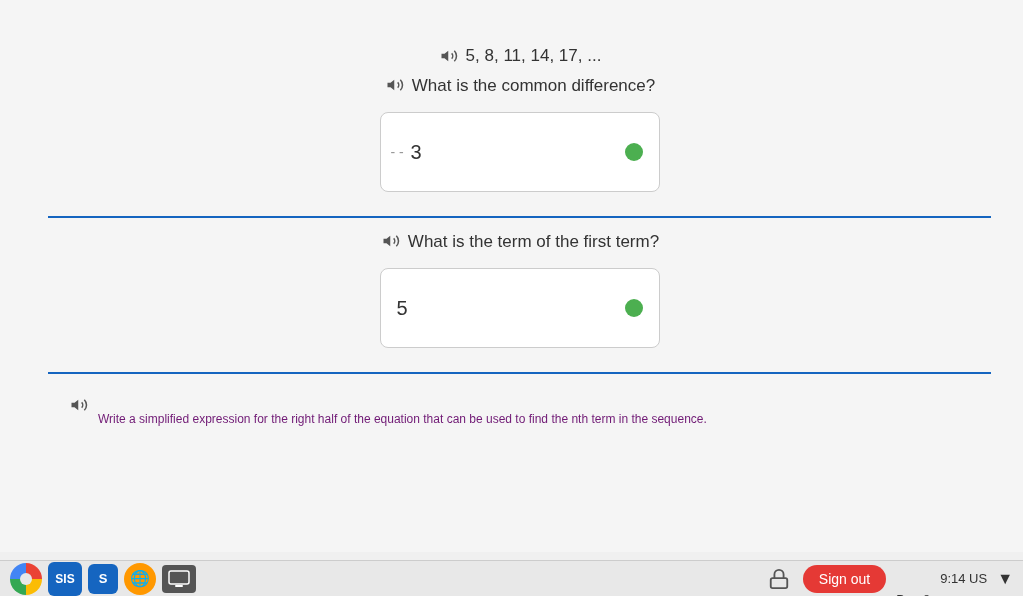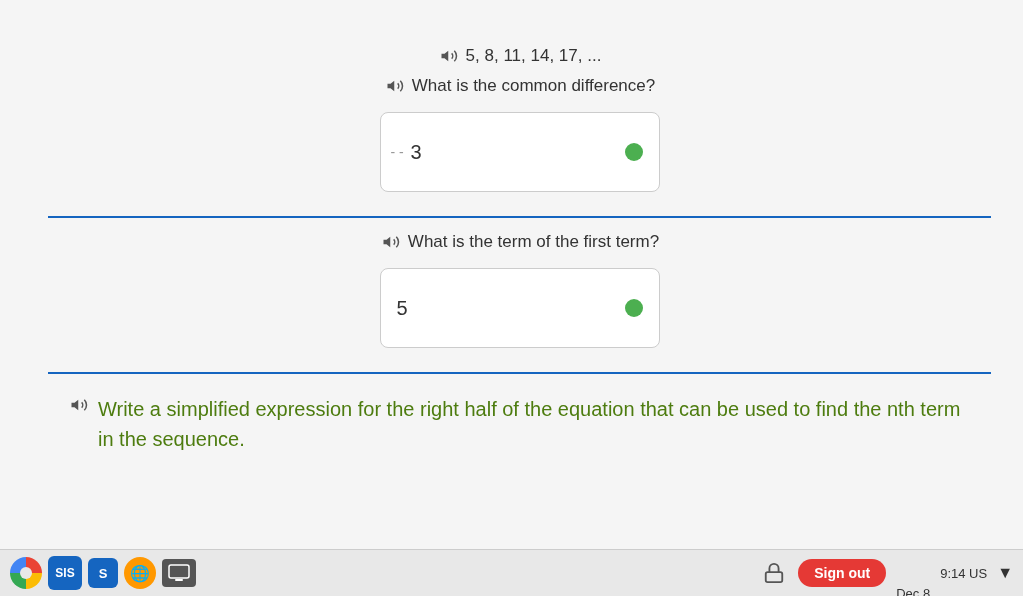--- a/index.html
+++ b/index.html
@@ -71,21 +71,21 @@
     
     .question-section {
       display: flex;
       flex-direction: column;
       align-items: center;
       padding: 10px 20px 20px;
     }
 
     .question-label {
       display: flex;
-      align-items: center;
+      align-items: flex-start;
       font-size: 17px;
       color: #333;
       margin-bottom: 16px;
     }
 
     .answer-box {
       width: 280px;
       height: 80px;
       background: white;
       border: 1.5px solid #ccc;
@@ -118,23 +118,24 @@
     }
 
     
     .third-question {
       padding: 16px 20px;
       display: flex;
       align-items: flex-start;
     }
 
     .third-question-text {
-      font-size: 20px;
-      color: #4d7c0f;
+      font-size: 12px;
+      color: #701a75;
       line-height: 1.5;
+      margin-top: 16px;
     }
 
     
     .cursor {
       position: absolute;
       left: 32px;
       top: 130px;
       width: 0;
       height: 0;
       border-left: 8px solid transparent;
@@ -142,21 +143,21 @@
       border-bottom: 14px solid #333;
       transform: rotate(-30deg);
     }
 
     
     .taskbar {
       position: absolute;
       bottom: 0;
       left: 0;
       right: 0;
-      height: 47px;
+      height: 36px;
       background: #e8e8e8;
       border-top: 1px solid #ccc;
       display: flex;
       align-items: center;
       padding: 0 10px;
     }
 
     .taskbar-left {
       display: flex;
       align-items: center;
@@ -255,21 +256,21 @@
     }
 
     .sign-out-btn {
       background: #e53935;
       color: white;
       border: none;
       border-radius: 20px;
       padding: 6px 16px;
       font-size: 14px;
       cursor: pointer;
-      font-weight: 700;
+      font-weight: 400;
     }
 
     .taskbar-date {
       font-size: 13px;
       color: #333;
       margin-top: 41px;
     }
 
     .taskbar-time {
       font-size: 13px;

